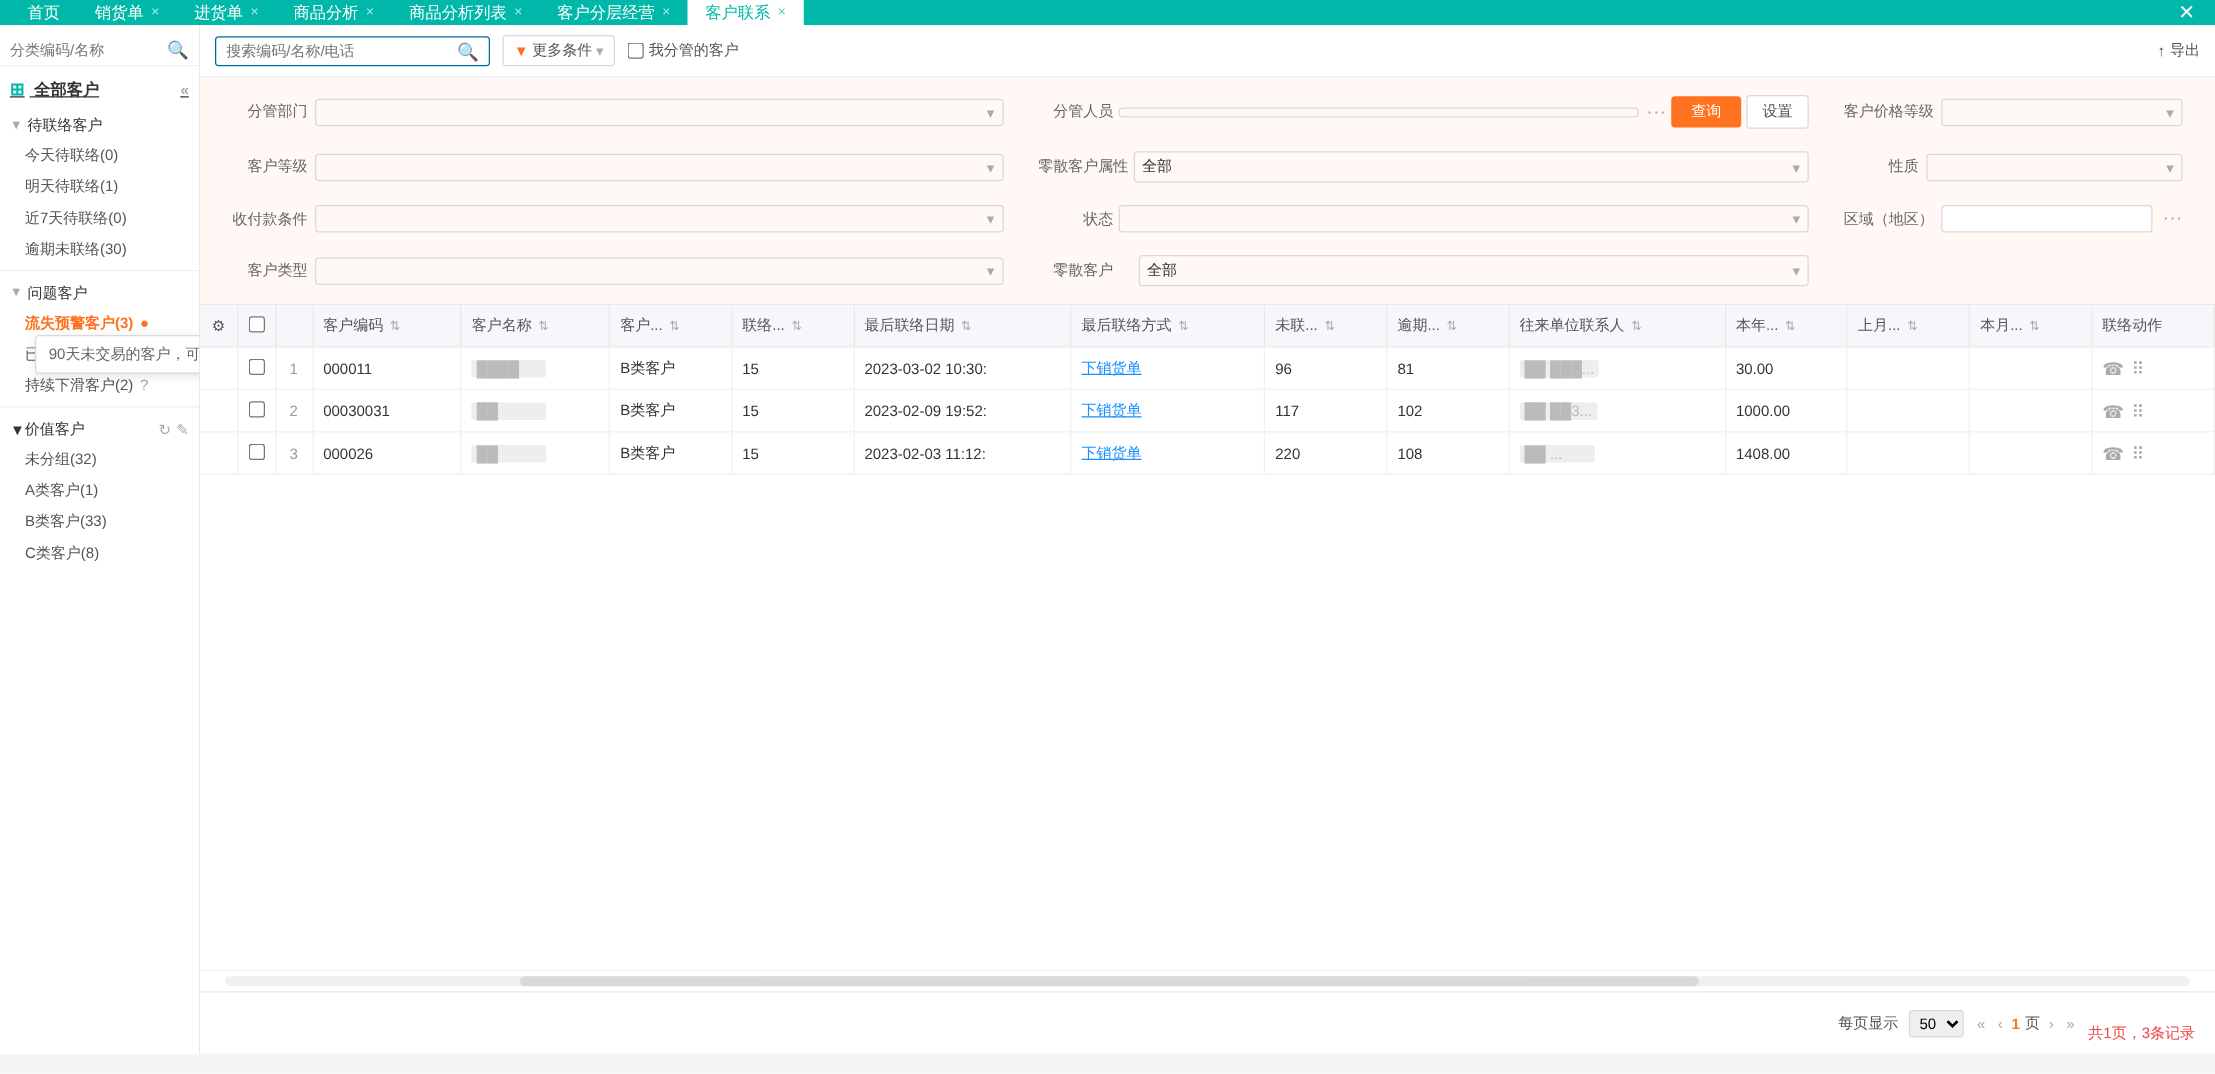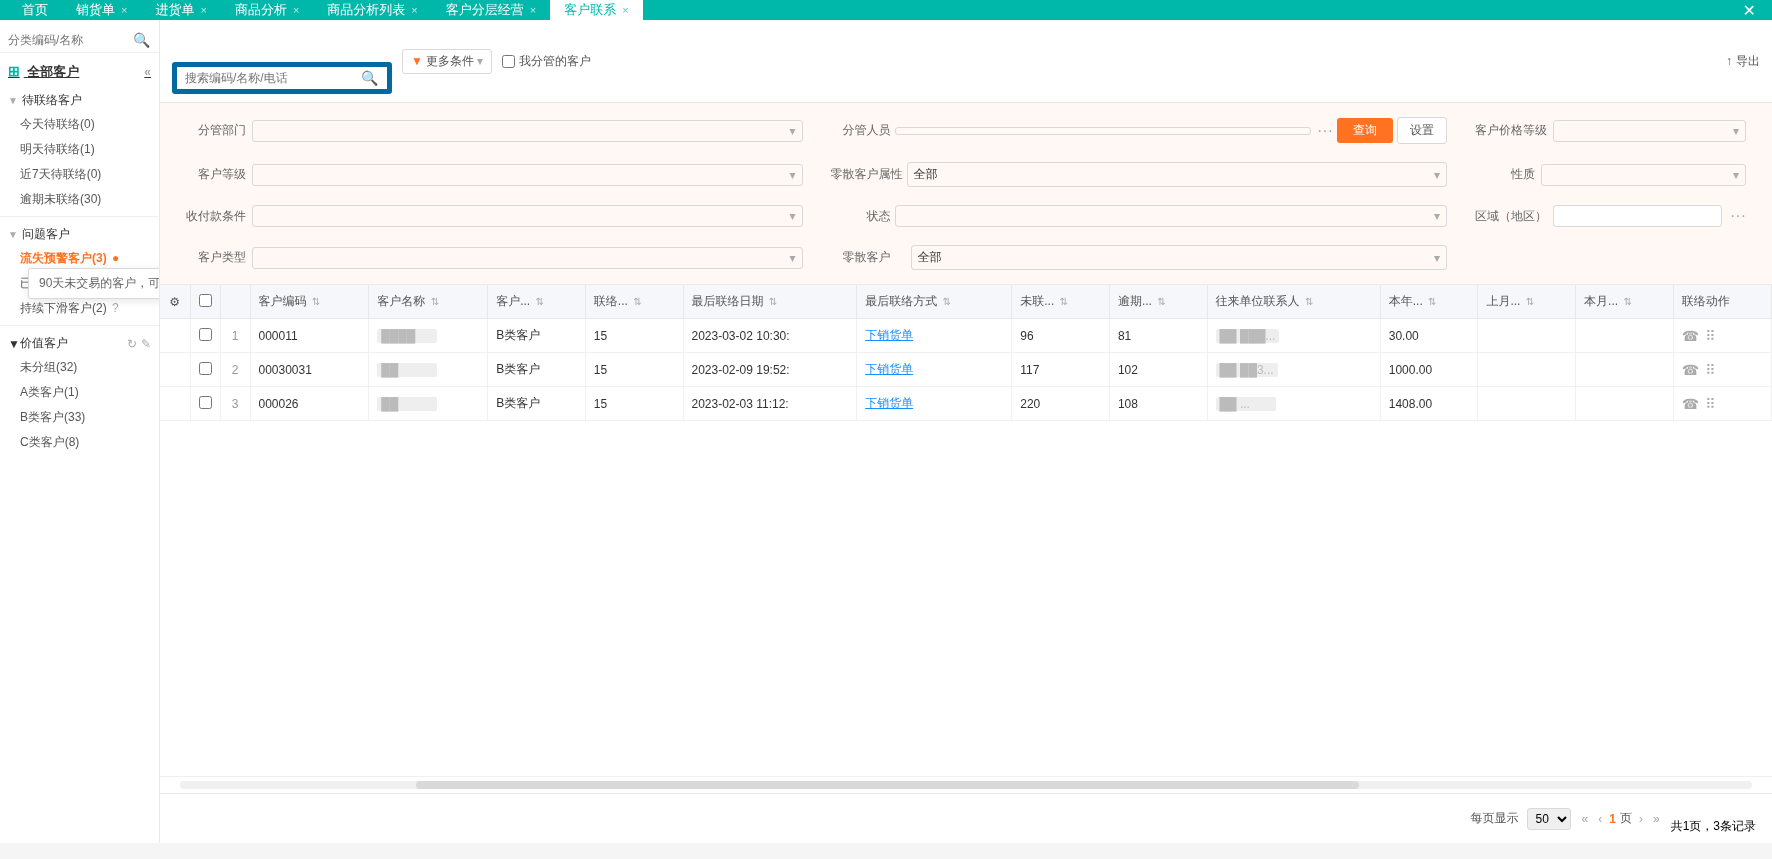--- a/index.html
+++ b/index.html
@@ -34,21 +34,21 @@
     .sidebar-group2 .icons { display: flex; gap: 4px; color: #aaa; font-size: 12px; }
 
     
     .tooltip-box { position: absolute; left: 28px; top: 248px; background: #fff; border: 1px solid #d9d9d9; padding: 6px 10px; font-size: 12px; color: #666; z-index: 100; box-shadow: 0 2px 8px rgba(0,0,0,0.1); white-space: nowrap; border-radius: 3px; }
 
     
     .content { flex: 1; display: flex; flex-direction: column; overflow: hidden; background: #fff; }
 
     
     .filter-bar { display: flex; align-items: center; padding: 8px 12px; border-bottom: 1px solid #e8e8e8; gap: 10px; background: #fff; }
-    .filter-search { display: flex; align-items: center; border: 5px solid #0369a1; border-radius: 3px; padding: 3px 8px; width: 220px; margin-top: 34px; }
+    .filter-search { display: flex; align-items: center; border: 1px solid #0369a1; border-radius: 3px; padding: 3px 8px; width: 220px; }
     .filter-search input { border: none; outline: none; font-size: 12px; flex: 1; color: #999; }
     .filter-search .search-btn { color: #ff7220; font-size: 14px; cursor: pointer; }
     .filter-more { display: flex; align-items: center; gap: 3px; color: #555; cursor: pointer; border: 1px solid #d9d9d9; border-radius: 3px; padding: 3px 8px; font-size: 12px; }
     .filter-more .filter-icon { color: #ff7220; }
     .filter-my { display: flex; align-items: center; gap: 4px; color: #555; font-size: 12px; cursor: pointer; }
     .filter-my input[type=checkbox] { cursor: pointer; }
     .filter-spacer { flex: 1; }
     .export-btn { display: flex; align-items: center; gap: 4px; color: #555; cursor: pointer; font-size: 12px; }
     .filter-label { color: #666; white-space: nowrap; font-size: 12px; min-width: 60px; text-align: right; }
     .filter-input { flex: 1; border: 1px solid #d9d9d9; border-radius: 3px; padding: 3px 6px; font-size: 12px; color: #333; }
@@ -71,21 +71,21 @@
     .action-icon { color: #aaa; cursor: pointer; font-size: 14px; }
     .row-num { color: #999; text-align: center; }
     .checkbox-col { width: 30px; text-align: center; }
 
     
     .pagination { display: flex; align-items: center; justify-content: flex-end; padding: 8px 16px; border-top: 1px solid #e8e8e8; gap: 8px; font-size: 12px; color: #555; background: #fff; }
     .pagination select { border: 1px solid #d9d9d9; border-radius: 3px; padding: 2px 4px; font-size: 12px; }
     .pagination .page-nav { display: flex; align-items: center; gap: 4px; }
     .pagination .page-btn { color: #aaa; cursor: pointer; padding: 0 3px; }
     .pagination .page-num { color: #ff7220; font-weight: bold; }
-    .pagination .total-info { color: #000000; margin-top: 16px; }
+    .pagination .total-info { color: #ef4444; margin-top: 16px; }
 
     
     .scroll-bar-container { padding: 4px 0; border-top: 1px solid #f0f0f0; }
     .scroll-track { height: 8px; background: #f0f0f0; border-radius: 4px; margin: 0 20px; position: relative; }
     .scroll-thumb { height: 8px; background: #d9d9d9; border-radius: 4px; width: 60%; margin-left: 15%; }
 
     .adv-filter-wrapper { display: grid; grid-template-columns: 1fr 1fr 1fr; grid-template-rows: auto auto auto; gap: 0; }
     .adv-cell { display: flex; align-items: center; padding: 6px 10px; gap: 6px; }
   </style>
 </head>

